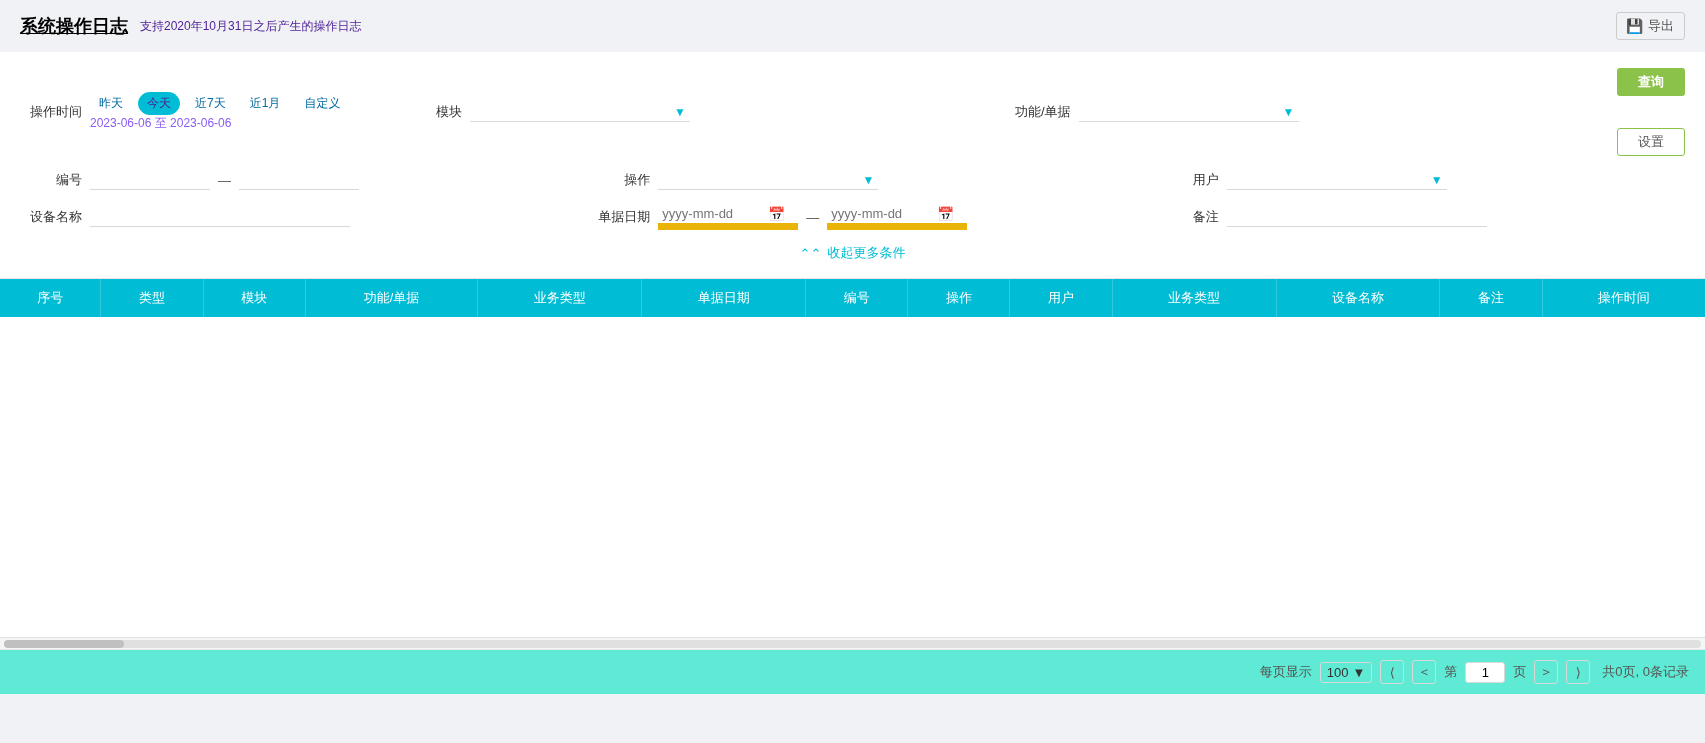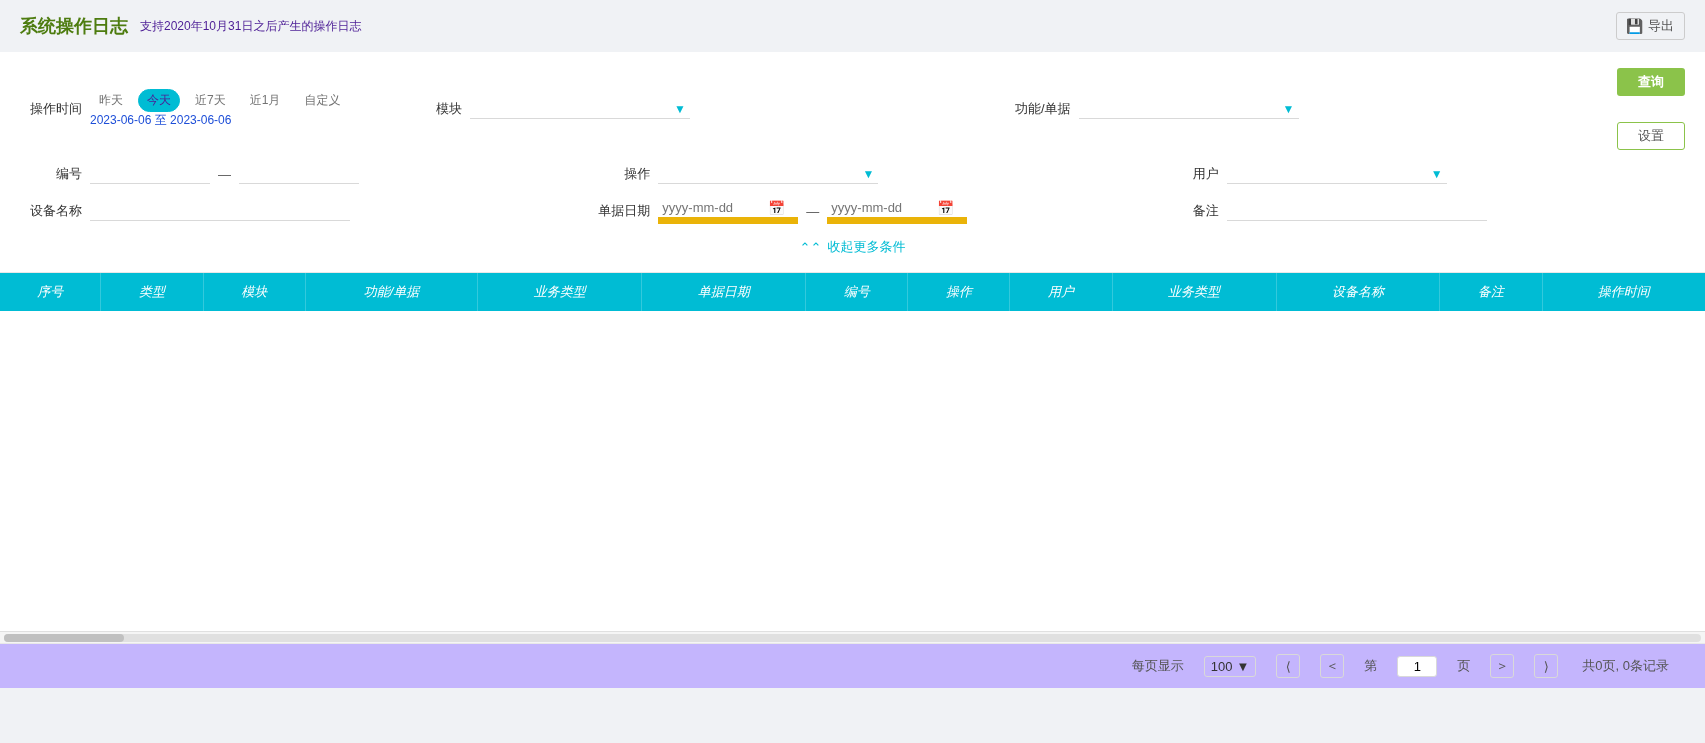--- a/index.html
+++ b/index.html
@@ -2,47 +2,47 @@
 <html><head>
   <meta charset="utf-8">
   <style>
     * { box-sizing: border-box; margin: 0; padding: 0; }
     body { font-family: 'Microsoft YaHei', Arial, sans-serif; font-size: 13px; background: #f0f2f5; color: #333; }
 
     .page-header {
       display: flex; align-items: center; justify-content: space-between;
       padding: 12px 20px; background: #f0f2f5;
     }
-    .page-title { font-size: 18px; font-weight: bold; color: #4d7c0f; }
+    .page-title { font-size: 18px; font-weight: bold; color: #000000; text-decoration: underline; }
     .page-subtitle { font-size: 12px; color: #4c1d95; margin-left: 12px; }
     .export-btn {
       display: flex; align-items: center; gap: 4px;
       background: transparent; border: 1px solid #ccc; border-radius: 3px;
       padding: 4px 10px; cursor: pointer; font-size: 13px; color: #555;
     }
 
     .filter-panel {
       background: #fff; margin: 0 0 0 0; padding: 16px 20px;
       border-bottom: 1px solid #e8e8e8;
     }
     .filter-row {
       display: flex; align-items: center; margin-bottom: 14px; gap: 0;
     }
     .filter-label {
       color: #333; font-size: 13px; white-space: nowrap; min-width: 70px; text-align: right; padding-right: 8px;
     }
     .time-options { display: flex; align-items: center; gap: 6px; }
     .time-option {
-      padding: 2px 8px; border-radius: 12px; cursor: pointer; font-size: 12px; color: #737373;
+      padding: 2px 8px; border-radius: 12px; cursor: pointer; font-size: 12px; color: #0369a1;
       border: 1px solid transparent;
     }
     .time-option.active {
       background: #00bcd4; color: #4c1d95; border-color: #00bcd4;
     }
-    .time-range { font-size: 12px; color: #1d4ed8; margin-top: 0; }
+    .time-range { font-size: 12px; color: #8b5cf6; margin-top: 0; }
 
     .filter-input {
       border: none; border-bottom: 1px solid #d9d9d9; outline: none;
       padding: 2px 4px; font-size: 13px; width: 180px; color: #333;
       background: transparent;
     }
 
     .filter-select-wrapper {
       position: relative; display: inline-flex; align-items: center;
       border-bottom: 1px solid #d9d9d9; width: 220px;
@@ -63,61 +63,60 @@
     }
     .date-input-wrapper .cal-icon { color: #00bcd4; font-size: 14px; cursor: pointer; }
 
     .collapse-btn {
       display: flex; align-items: center; justify-content: center; gap: 6px;
       margin: 8px auto 0; cursor: pointer; color: #00bcd4; font-size: 13px;
       background: transparent; border: none;
     }
 
     .action-buttons {
-      display: flex; flex-direction: column; gap: 10px; margin-left: auto;
+      display: flex; flex-direction: column; gap: 16px; margin-left: auto;
     }
     .query-btn {
       background: #8bc34a; color: #fff; border: none; border-radius: 3px;
       padding: 5px 20px; cursor: pointer; font-size: 13px; font-weight: bold;
     }
     .settings-btn {
       background: #fff; color: #555; border: 1px solid #8bc34a; border-radius: 3px;
       padding: 4px 20px; cursor: pointer; font-size: 13px; margin-top: 16px;
     }
 
     .table-section { background: #fff; }
     .data-table { width: 100%; border-collapse: collapse; }
     .data-table thead tr {
       background: #00bcd4;
     }
     .data-table thead th {
       color: #fff; font-size: 13px; font-weight: normal;
       padding: 10px 8px; text-align: center; white-space: nowrap;
       border-right: 1px solid rgba(255,255,255,0.2);
-      font-style: italic;
     }
     .data-table thead th:last-child { border-right: none; }
 
     .empty-area { height: 320px; background: #fff; }
 
     .scrollbar-area {
       height: 12px; background: #f5f5f5; border-top: 1px solid #e0e0e0;
       display: flex; align-items: center; padding: 0 4px;
     }
     .scrollbar-track {
       width: 100%; height: 8px; background: #e0e0e0; border-radius: 4px; position: relative;
     }
     .scrollbar-thumb {
       position: absolute; left: 0; top: 0; width: 120px; height: 8px;
       background: #c0c0c0; border-radius: 4px;
     }
 
     .pagination-bar {
       display: flex; align-items: center; justify-content: flex-end;
-      padding: 10px 36px; background: #c4b5fd; border-top: 1px solid #e8e8e8; gap: 20px;
+      padding: 10px 16px; background: #5eead4; border-top: 1px solid #e8e8e8; gap: 8px;
     }
     .page-label { font-size: 13px; color: #555; }
     .page-size-select {
       display: inline-flex; align-items: center; border: 1px solid #d9d9d9;
       border-radius: 3px; padding: 2px 6px; gap: 4px; cursor: pointer; font-size: 13px;
     }
     .page-nav-btn {
       background: transparent; border: 1px solid #d9d9d9; border-radius: 3px;
       width: 24px; height: 24px; cursor: pointer; font-size: 13px; color: #555;
       display: inline-flex; align-items: center; justify-content: center;

